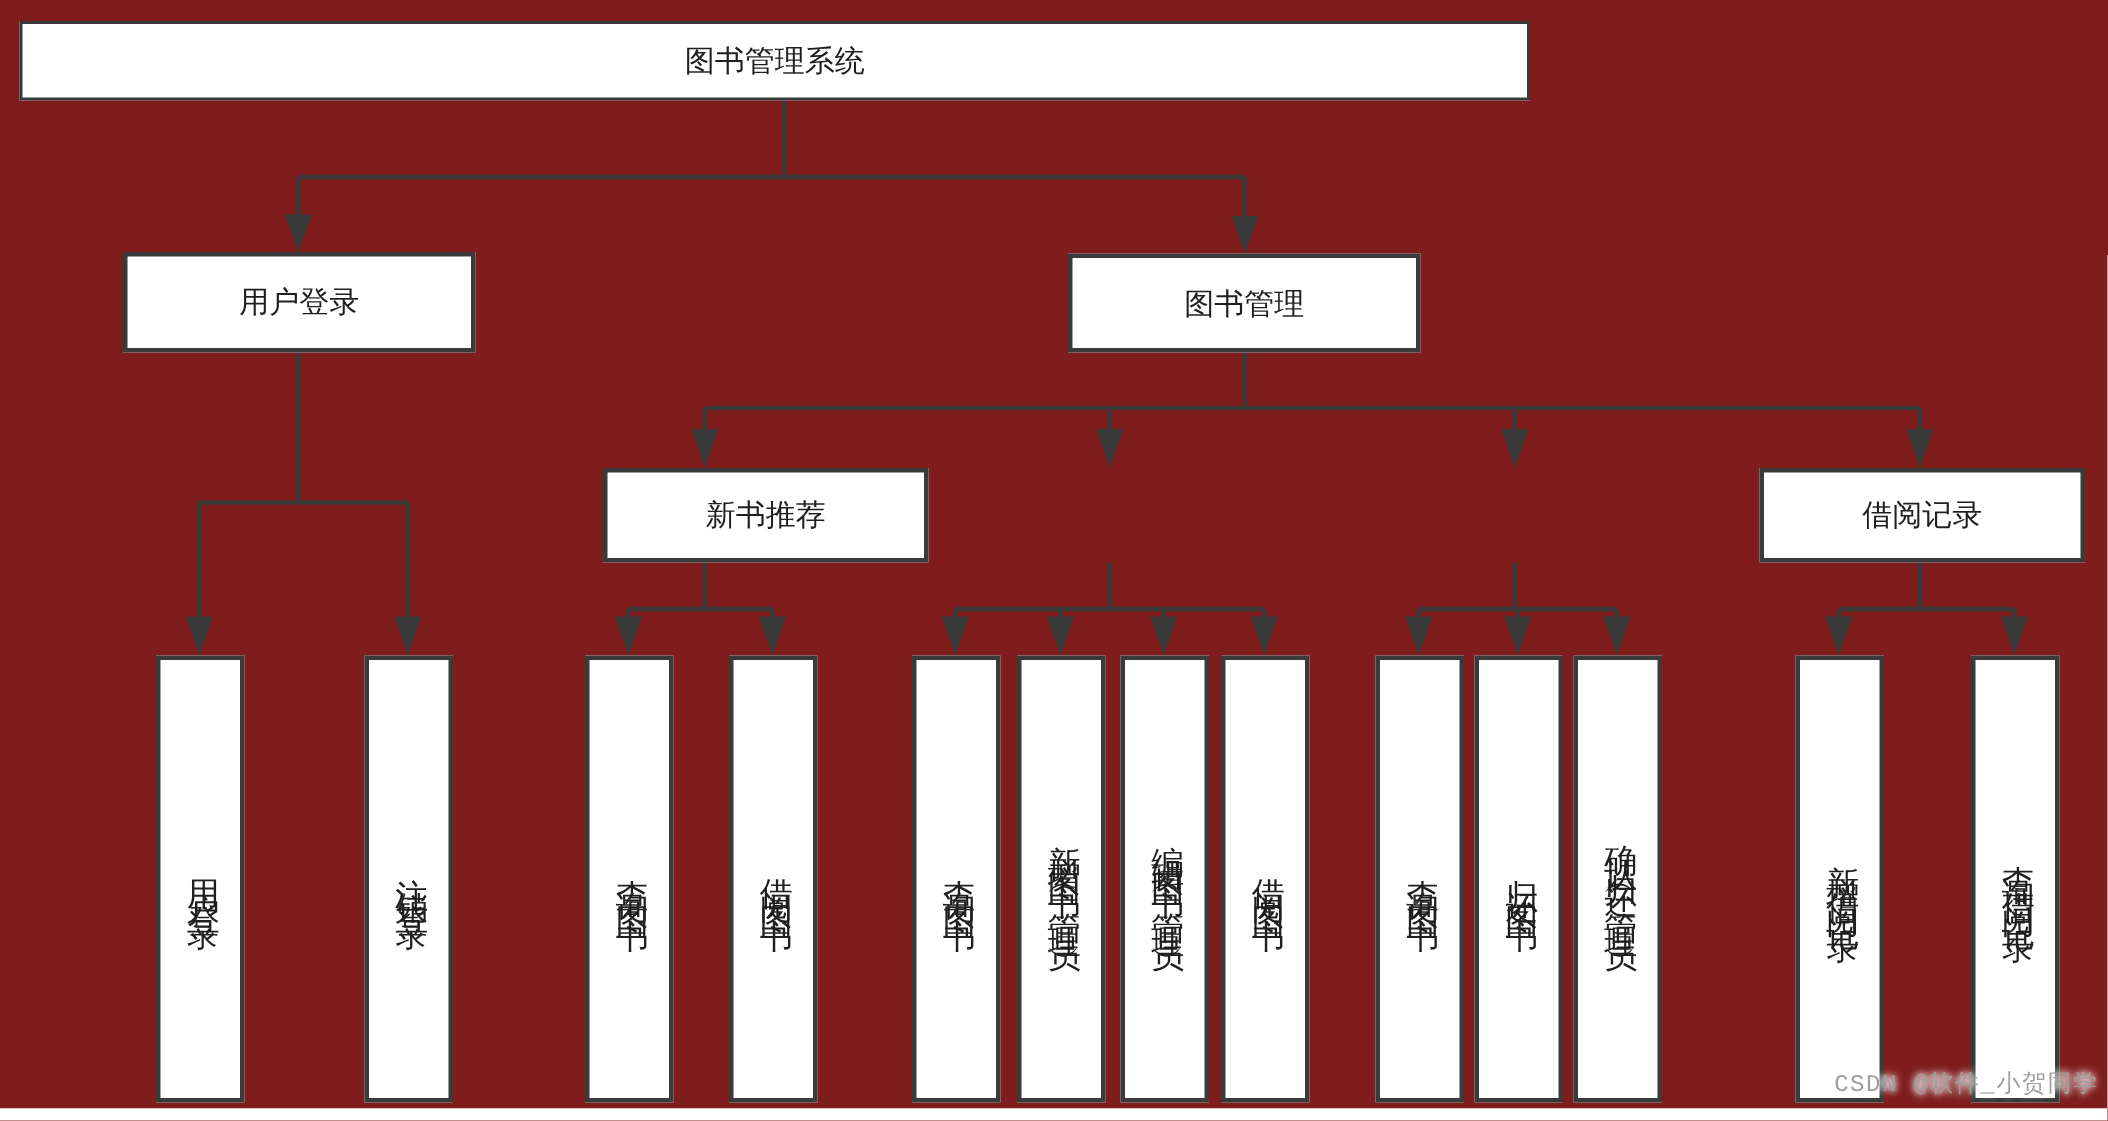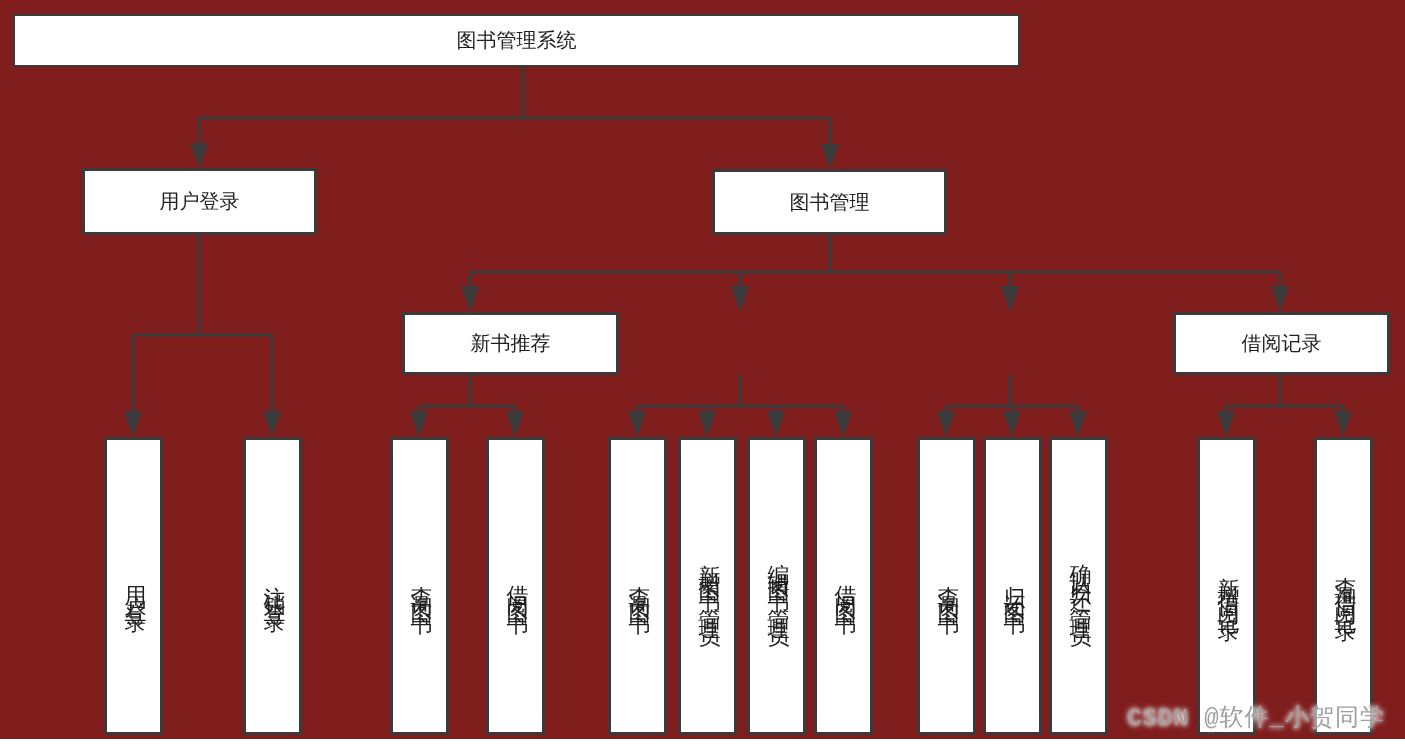--- a/index.html
+++ b/index.html
@@ -67,23 +67,23 @@
   .lf6  { left: 678px; }
   .lf7  { left: 747px; }
   .lf8  { left: 814px; }
   .lf9  { left: 917px; }
   .lf10 { left: 983px; }
   .lf11 { left: 1049px; }
   .lf12 { left: 1197px; }
   .lf13 { left: 1314px; }
   .watermark {
     position: absolute;
-    right: 20px;
+    right: 6px;
     bottom: 6px;
-    font-size: 24px;
+    font-size: 16px;
     color: #9e9e9e;
     letter-spacing: 1px;
     text-shadow: 0 0 4px #ffffff, 0 0 6px #ffffff;
     white-space: nowrap;
   }
 </style>
 </head>
 <body>
 
 <div class="stage">

